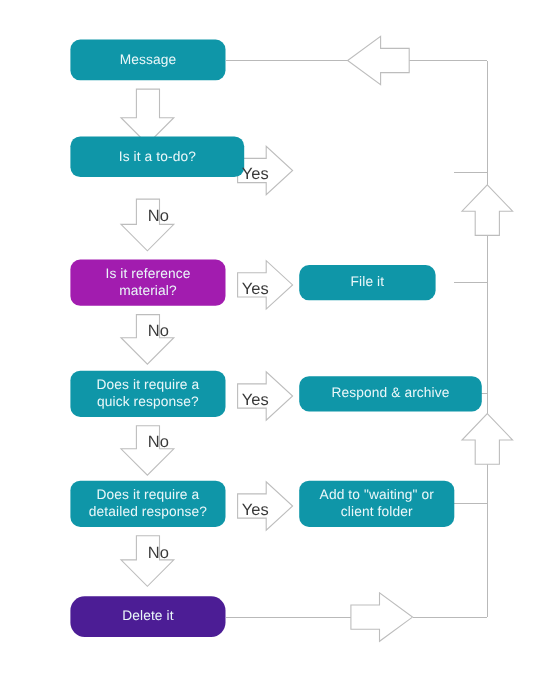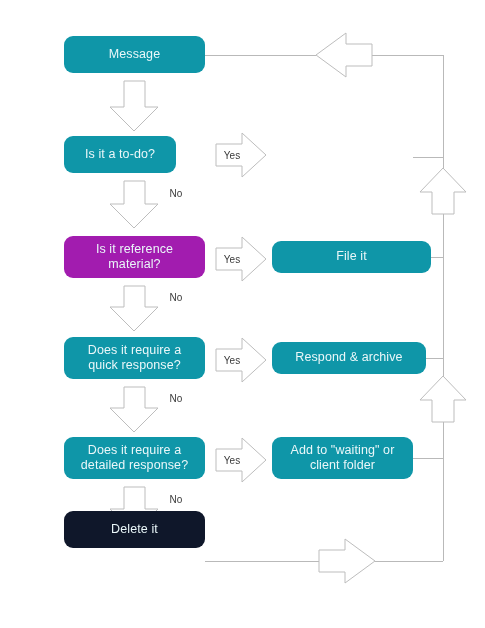--- a/index.html
+++ b/index.html
@@ -36,29 +36,29 @@
     padding:2px 7px;
     z-index:3;
   }
   .node-text{
     display:block;
     white-space:pre-line;
   }
   
   .arrow-label{
     position:absolute;
-    font-size:10px;
+    font-size:15px;
     color:#3a3a3a;
     font-family:"Liberation Sans", sans-serif;
     z-index:4;
     text-align:center;
     pointer-events:none;
   }
   .lbl-yes{width:26px;}
-  .lbl-no{width:40px;margin-left:32px;}
+  .lbl-no{width:40px;}
 </style>
 </head>
 <body>
 
 <div id="flow-root">
 
   <svg id="flow-svg" viewBox="0 0 485 628" xmlns="http://www.w3.org/2000/svg">
 
     <g stroke="#b9b9b9" stroke-width="1" fill="none" shape-rendering="crispEdges">
 
@@ -97,54 +97,54 @@
       <polygon points="443,376 466,400 454,400 454,422 432,422 432,400 420,400"></polygon>
 
       <polygon points="319,550 345,550 345,539 375,561 345,583 345,572 319,572"></polygon>
     </g>
   </svg>
 
   <div class="node" style="left:64px;top:36px;width:141px;height:37px;background:#0f96a8;">
     <span class="node-text">Message</span>
   </div>
 
-  <div class="node" style="left:64px;top:136px;width:112px;height:37px;background:#0f96a8;">
+  <div class="node" style="left:64px;top:124px;width:158px;height:37px;background:#0f96a8;">
     <span class="node-text">Is it a to-do?</span>
   </div>
 
 
   <div class="node" style="left:64px;top:236px;width:141px;height:42px;background:#a21caf;">
     <span class="node-text">Is it reference
 material?</span>
   </div>
 
-  <div class="node" style="left:272px;top:241px;width:159px;height:32px;background:#0f96a8;">
+  <div class="node" style="left:272px;top:241px;width:124px;height:32px;background:#0f96a8;">
     <span class="node-text">File it</span>
   </div>
 
   <div class="node" style="left:64px;top:337px;width:141px;height:42px;background:#0f96a8;">
     <span class="node-text">Does it require a
 quick response?</span>
   </div>
 
-  <div class="node" style="left:272px;top:342px;width:154px;height:32px;background:#0f96a8;">
+  <div class="node" style="left:272px;top:342px;width:166px;height:32px;background:#0f96a8;">
     <span class="node-text">Respond &amp; archive</span>
   </div>
 
   <div class="node" style="left:64px;top:437px;width:141px;height:42px;background:#0f96a8;">
     <span class="node-text">Does it require a
 detailed response?</span>
   </div>
 
   <div class="node" style="left:272px;top:437px;width:141px;height:42px;background:#0f96a8;">
     <span class="node-text">Add to "waiting" or
 client folder</span>
   </div>
 
-  <div class="node" style="left:64px;top:511px;width:141px;height:37px;background:#0f172a;">
+  <div class="node" style="left:64px;top:542px;width:141px;height:37px;background:#4c1d95;border-radius:13px;">
     <span class="node-text">Delete it</span>
   </div>
 
   <div class="arrow-label lbl-yes" style="left:219px;top:150px;">Yes</div>
   <div class="arrow-label lbl-yes" style="left:219px;top:254px;">Yes</div>
   <div class="arrow-label lbl-yes" style="left:219px;top:355px;">Yes</div>
   <div class="arrow-label lbl-yes" style="left:219px;top:455px;">Yes</div>
 
   <div class="arrow-label lbl-no" style="left:124px;top:188px;">No</div>
   <div class="arrow-label lbl-no" style="left:124px;top:292px;">No</div>

